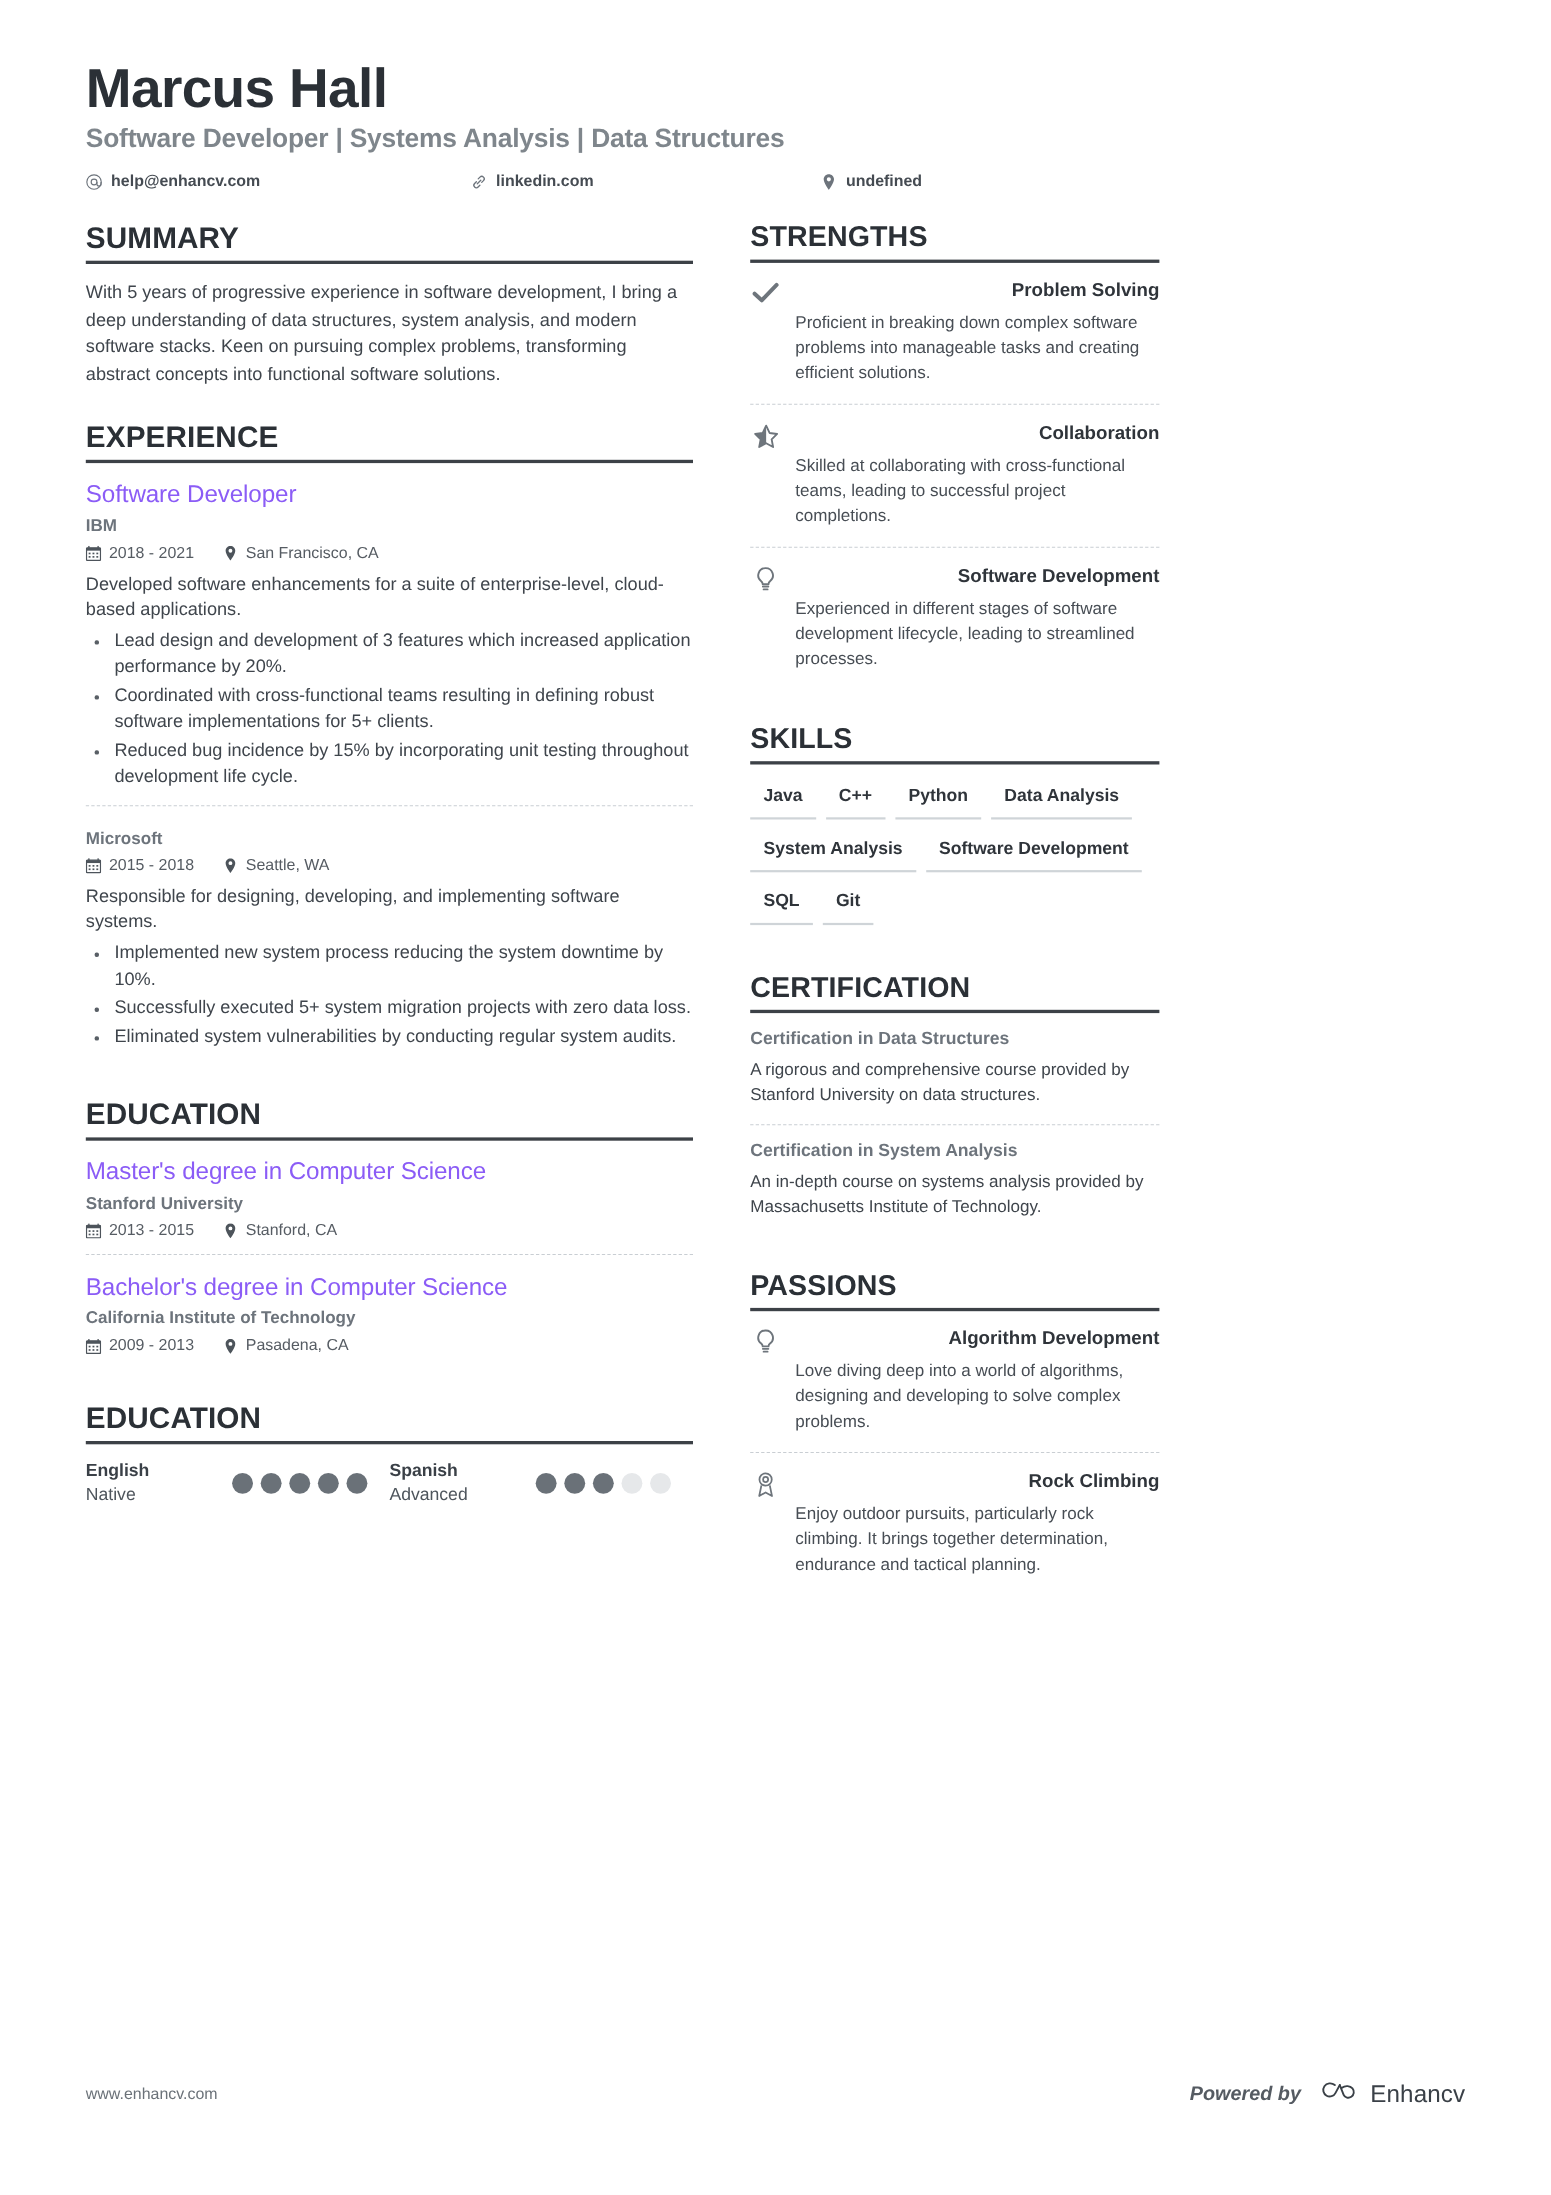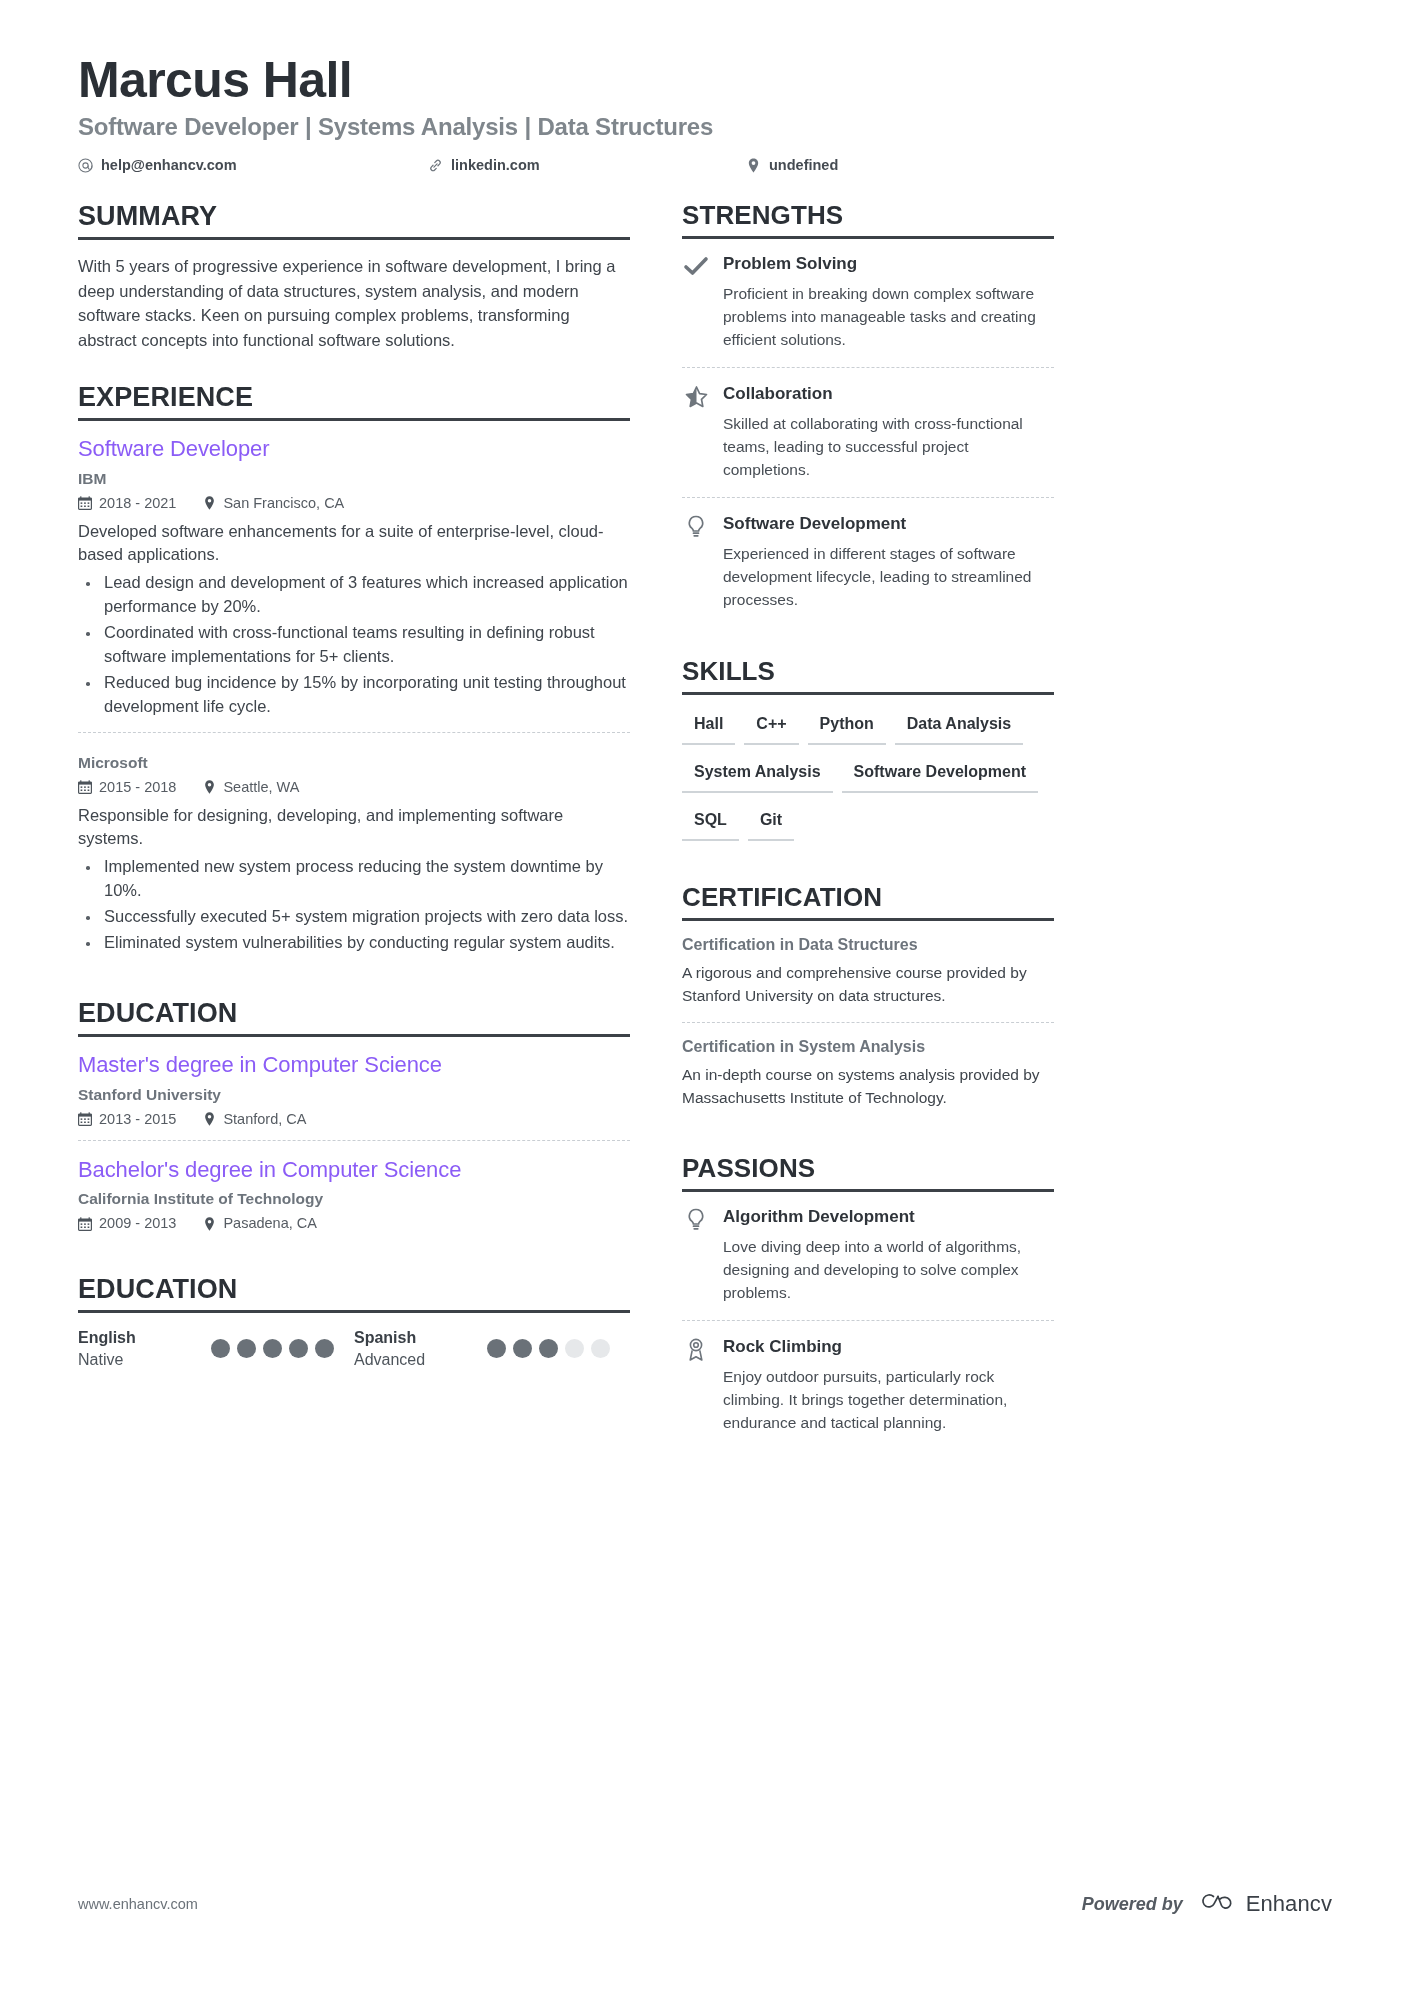--- a/index.html
+++ b/index.html
@@ -228,20 +228,21 @@
     padding-top: 2px;
     color: #6e757c;
   }
   .item-icon svg { display: block; }
   .item-body { flex: 1; }
   .item-title {
     font-size: 17px;
     font-weight: 700;
     color: #2f343a;
     line-height: 1.3;
+    text-align: right;
   }
   .item-desc {
     font-size: 15.5px;
     line-height: 1.48;
     color: #474d54;
     margin-top: 8px;
   }
 
   
   .skills-wrap {
@@ -602,21 +603,21 @@
             <div class="item-title">Software Development</div>
             <div class="item-desc">Experienced in different stages of software development lifecycle, leading to streamlined processes.</div>
           </div>
         </div>
       </div>
 
       <div class="section">
         <div class="section-title small">SKILLS</div>
         <div class="section-rule"></div>
         <div class="skills-wrap">
-          <span class="skill-tag">Hall</span>
+          <span class="skill-tag">Java</span>
           <span class="skill-tag">C++</span>
           <span class="skill-tag">Python</span>
           <span class="skill-tag">Data Analysis</span>
           <span class="skill-tag">System Analysis</span>
           <span class="skill-tag">Software Development</span>
           <span class="skill-tag">SQL</span>
           <span class="skill-tag">Git</span>
         </div>
       </div>
 

